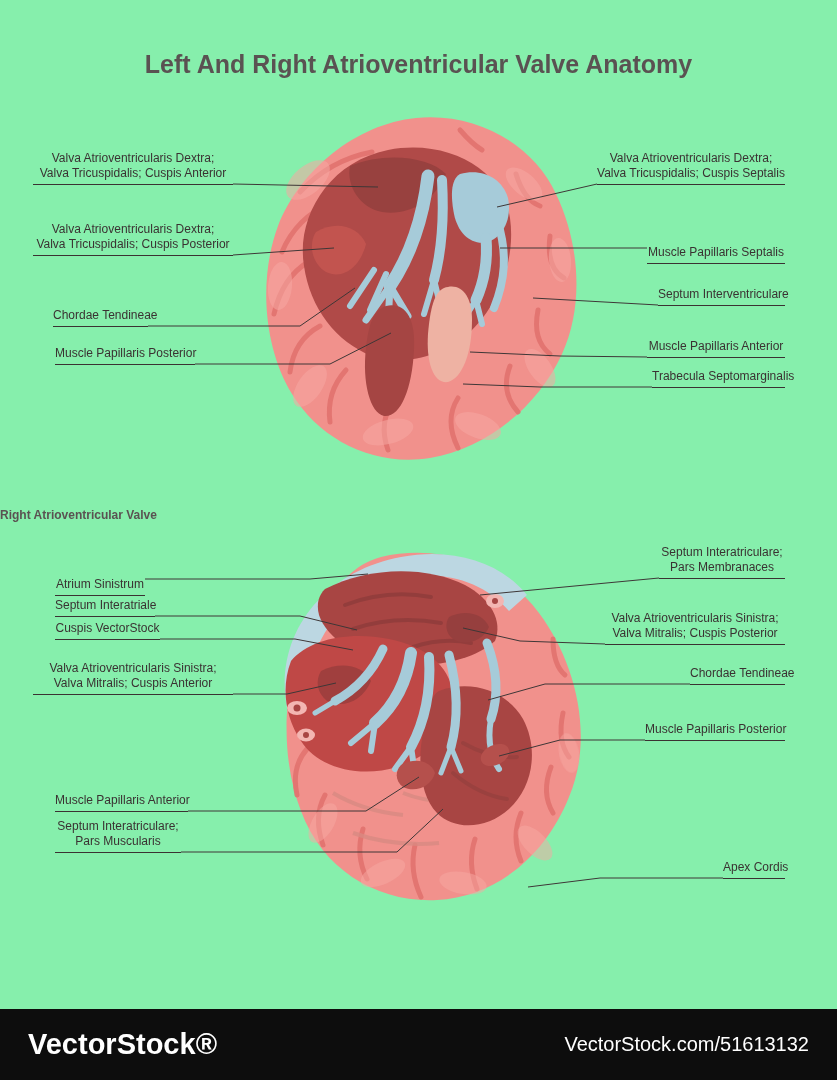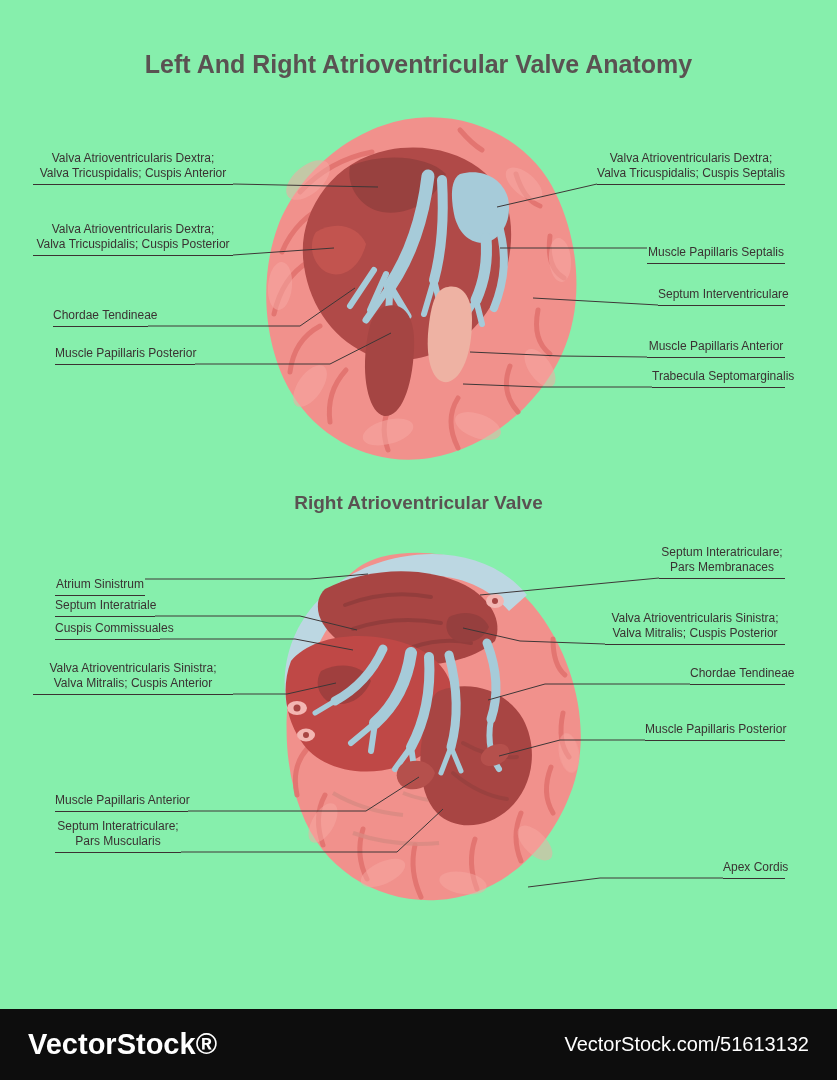--- a/index.html
+++ b/index.html
@@ -17,24 +17,24 @@
     width: 100%;
     text-align: center;
     font-size: 25px;
     font-weight: bold;
     color: #5a5252;
   }
   .caption {
     position: absolute;
     left: 0;
     width: 100%;
-    text-align: center;
-    font-size: 19px;
+    font-size: 12px;
     font-weight: bold;
     color: #5a5252;
+    margin-top: 16px;
   }
   .caption-top { top: 492px; }
   .caption-bottom { top: 925px; }
   .label {
     position: absolute;
     font-size: 12px;
     line-height: 15px;
     color: #3a3232;
     text-align: center;
     border-bottom: 1px solid #3a3232;
@@ -224,21 +224,21 @@
 Valva Tricuspidalis; Cuspis Septalis</div>
   <div class="label" style="left:647px; top:220px; width:138px;margin-top:25px;">Muscle Papillaris Septalis</div>
   <div class="label" style="left:658px; top:287px; width:127px;">Septum Interventriculare</div>
   <div class="label" style="left:647px; top:339px; width:138px;">Muscle Papillaris Anterior</div>
   <div class="label" style="left:652px; top:369px; width:133px;">Trabecula Septomarginalis</div>
 
   <div class="caption caption-top">Right Atrioventricular Valve</div>
 
   <div class="label" style="left:55px; top:561px; width:90px;margin-top:16px;">Atrium Sinistrum</div>
   <div class="label" style="left:55px; top:598px; width:100px;">Septum Interatriale</div>
-  <div class="label" style="left:55px; top:621px; width:105px;">Cuspis Commissuales</div>
+  <div class="label" style="left:55px; top:621px; width:105px;">Cuspis VectorStock</div>
   <div class="label" style="left:33px; top:661px; width:200px;">Valva Atrioventricularis Sinistra;
 Valva Mitralis; Cuspis Anterior</div>
   <div class="label" style="left:55px; top:793px; width:133px;">Muscle Papillaris Anterior</div>
   <div class="label" style="left:55px; top:819px; width:126px;">Septum Interatriculare;
 Pars Muscularis</div>
 
   <div class="label" style="left:659px; top:545px; width:126px;">Septum Interatriculare;
 Pars Membranaces</div>
   <div class="label" style="left:605px; top:611px; width:180px;">Valva Atrioventricularis Sinistra;
 Valva Mitralis; Cuspis Posterior</div>

